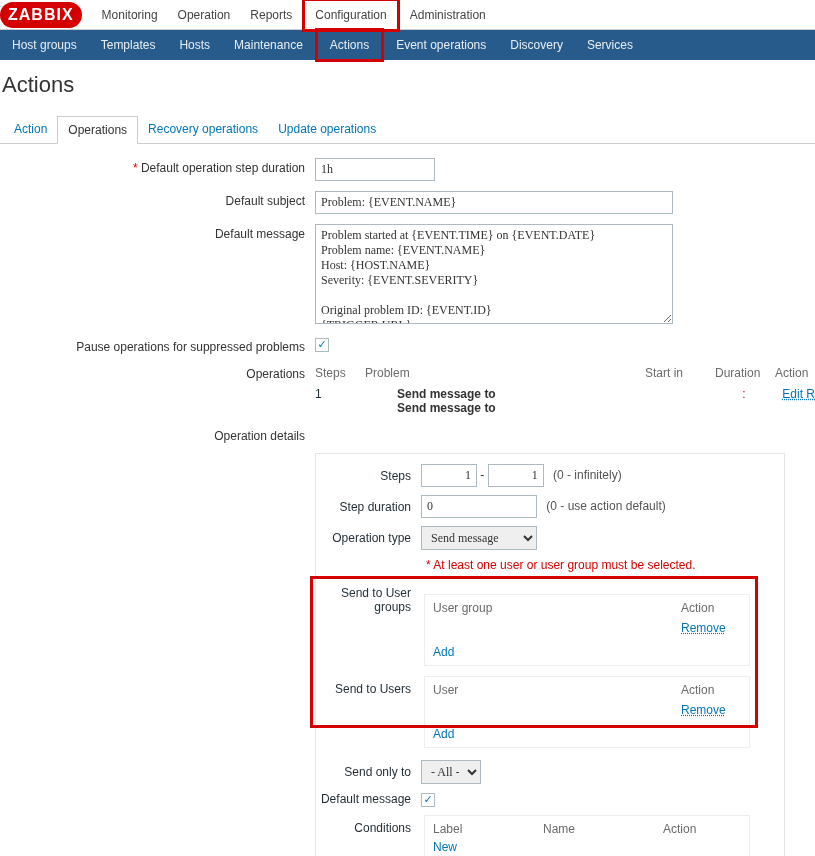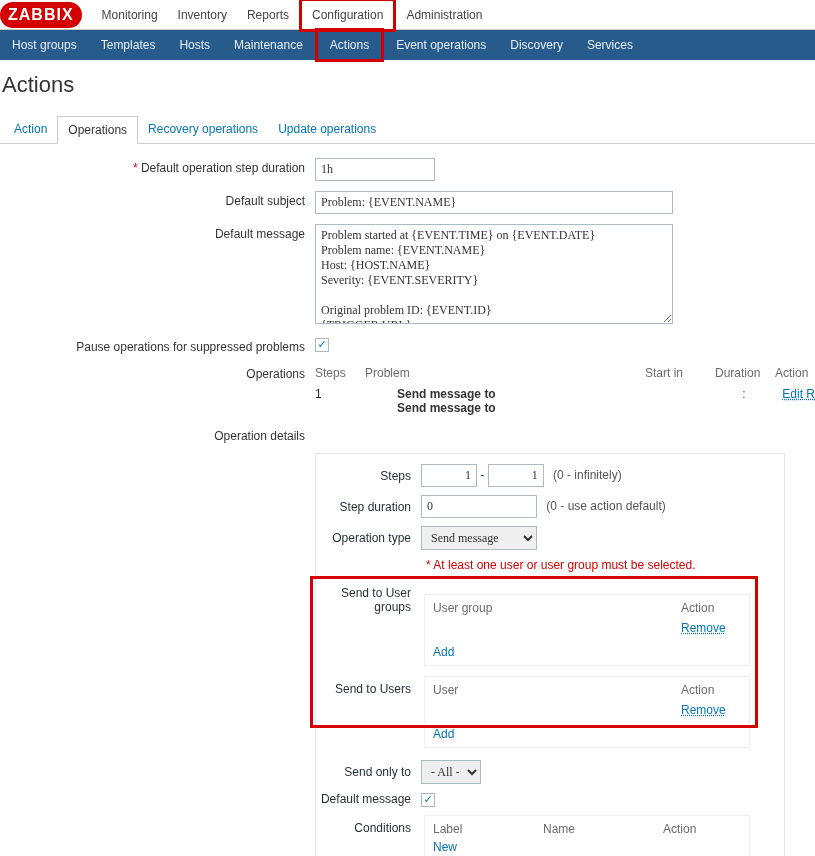--- a/index.html
+++ b/index.html
@@ -60,21 +60,21 @@
 .cond-hdr .cc3 { width: 60px; }
 .hl-box { position: absolute; border: 3px solid #d40000; pointer-events: none; }
 .rel { position: relative; }
 </style>
 </head>
 <body class="rel">
 
 <div class="topnav">
   <div class="logo">ZABBIX</div>
   <div class="topnav-item">Monitoring</div>
-  <div class="topnav-item">Inventory</div>
+  <div class="topnav-item">Operation</div>
   <div class="topnav-item">Reports</div>
   <div class="topnav-item active hl-red">Configuration</div>
   <div class="topnav-item">Administration</div>
 </div>
 
 <div class="subnav">
   <div class="subnav-item">Host groups</div>
   <div class="subnav-item">Templates</div>
   <div class="subnav-item">Hosts</div>
   <div class="subnav-item">Maintenance</div>

